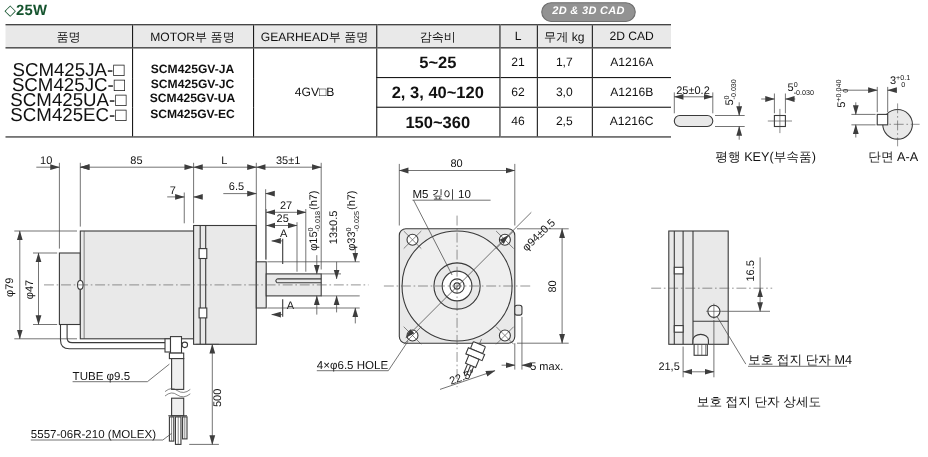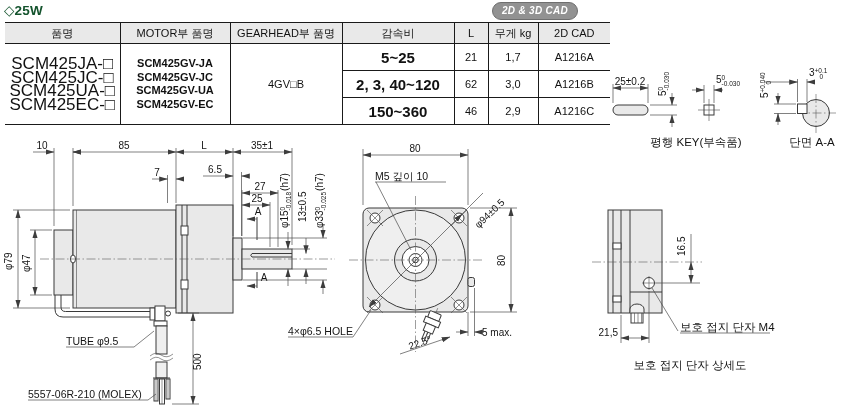--- a/index.html
+++ b/index.html
@@ -80,21 +80,21 @@
     </tr>
     <tr class="r">
       <td class="rb ratio">2, 3, 40~120</td>
       <td class="rb">62</td>
       <td class="rb">3,0</td>
       <td class="rb">A1216B</td>
     </tr>
     <tr class="r">
       <td class="bb ratio">150~360</td>
       <td class="bb">46</td>
-      <td class="bb">2,9</td>
+      <td class="bb">2,5</td>
       <td class="bb">A1216C</td>
     </tr>
   </tbody>
     </table>
 
   <svg width="844" height="415" viewBox="0 0 844 415">
     <defs>
       <marker id="ar" viewBox="0 0 10 8" refX="9.5" refY="4" markerWidth="9" markerHeight="7" orient="auto-start-reverse" markerUnits="userSpaceOnUse">
         <path d="M0,1 L10,4 L0,7 z" fill="#3d3d3d"></path>
       </marker>

